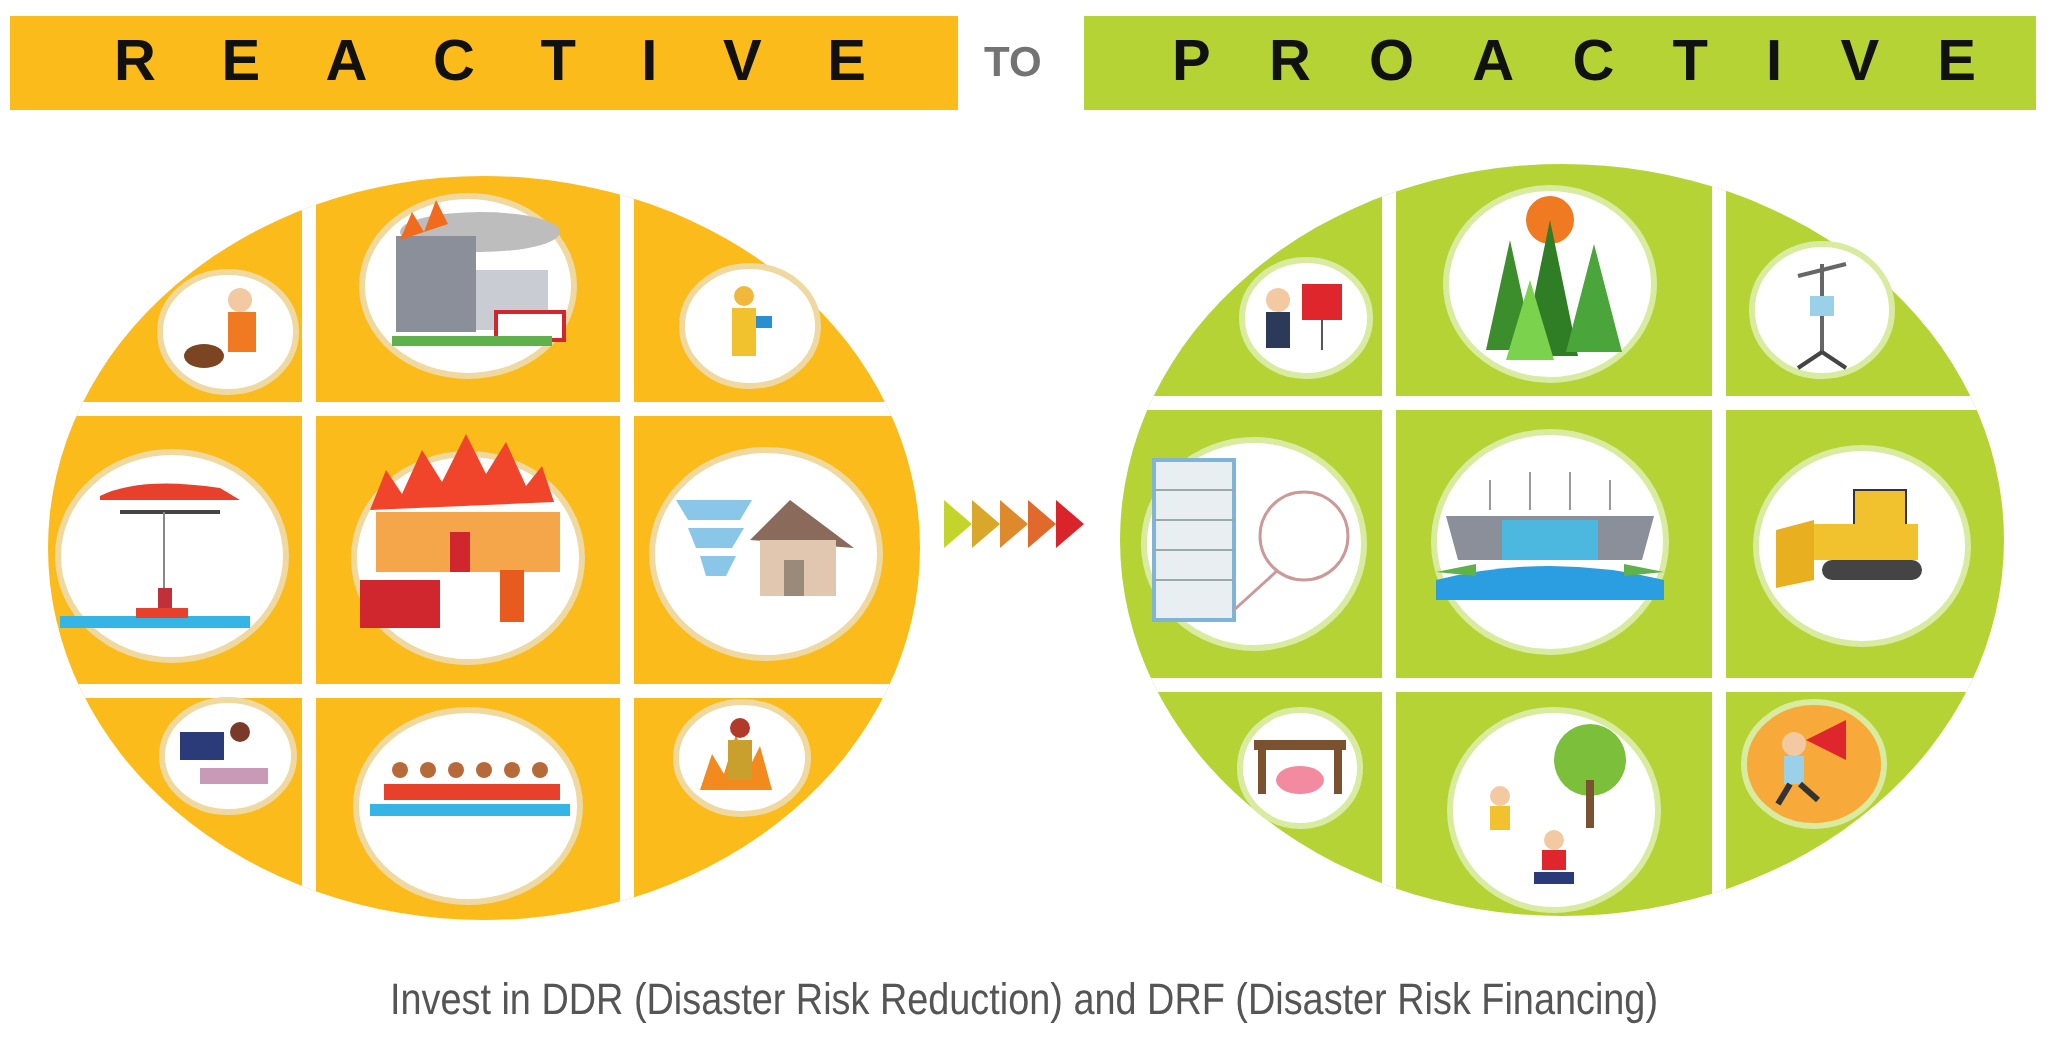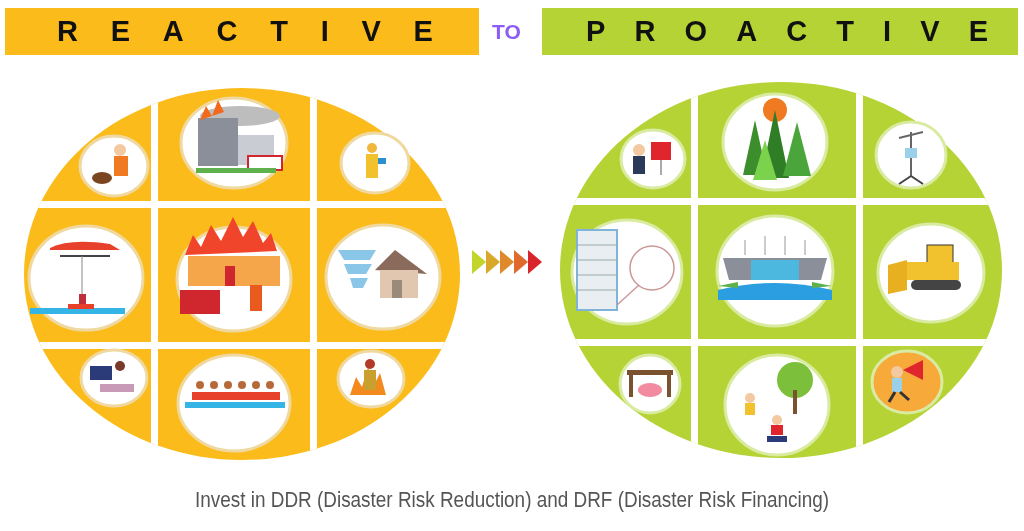--- a/index.html
+++ b/index.html
@@ -2,21 +2,21 @@
 <html><head>
 <meta charset="utf-8">
 <style>
   html, body { margin: 0; padding: 0; background: #ffffff; }
   body { width: 1024px; height: 531px; position: relative; overflow: hidden; font-family: "Liberation Sans", sans-serif; }
   .banner { position: absolute; top: 8px; height: 47px; display: flex; align-items: center; justify-content: center; font-family: "Liberation Sans", sans-serif; font-weight: bold; font-size: 29px; color: #111; letter-spacing: 0; }
   .banner .letters { display: flex; justify-content: space-between; width: 100%; padding: 0 46px 0 52px; box-sizing: border-box; }
   .banner-reactive { left: 5px; width: 474px; background: #fbbb1a; }
   .banner-proactive { left: 542px; width: 476px; background: #b5d335; }
   .banner-proactive .letters { padding: 0 30px 0 44px; }
-  .to-label { position: absolute; top: 20px; left: 492px; font-size: 21px; color: #8b5cf6; font-weight: bold; font-family: "Liberation Sans", sans-serif; }
+  .to-label { position: absolute; top: 20px; left: 492px; font-size: 21px; color: #737373; font-weight: bold; font-family: "Liberation Sans", sans-serif; }
   .disc { position: absolute; }
   .disc-left { left: 20px; top: 80px; width: 450px; height: 390px; }
   .disc-right { left: 555px; top: 80px; width: 455px; height: 390px; }
   .arrows { position: absolute; left: 470px; top: 247px; width: 80px; height: 30px; }
   .caption { position: absolute; left: 0; width: 1024px; top: 487px; text-align: center; font-size: 22px; color: #555555; font-family: "Liberation Sans", sans-serif; transform: scaleX(0.86); transform-origin: 512px 0; }
 </style>
 </head>
 <body>
 
 <div class="banner banner-reactive">

